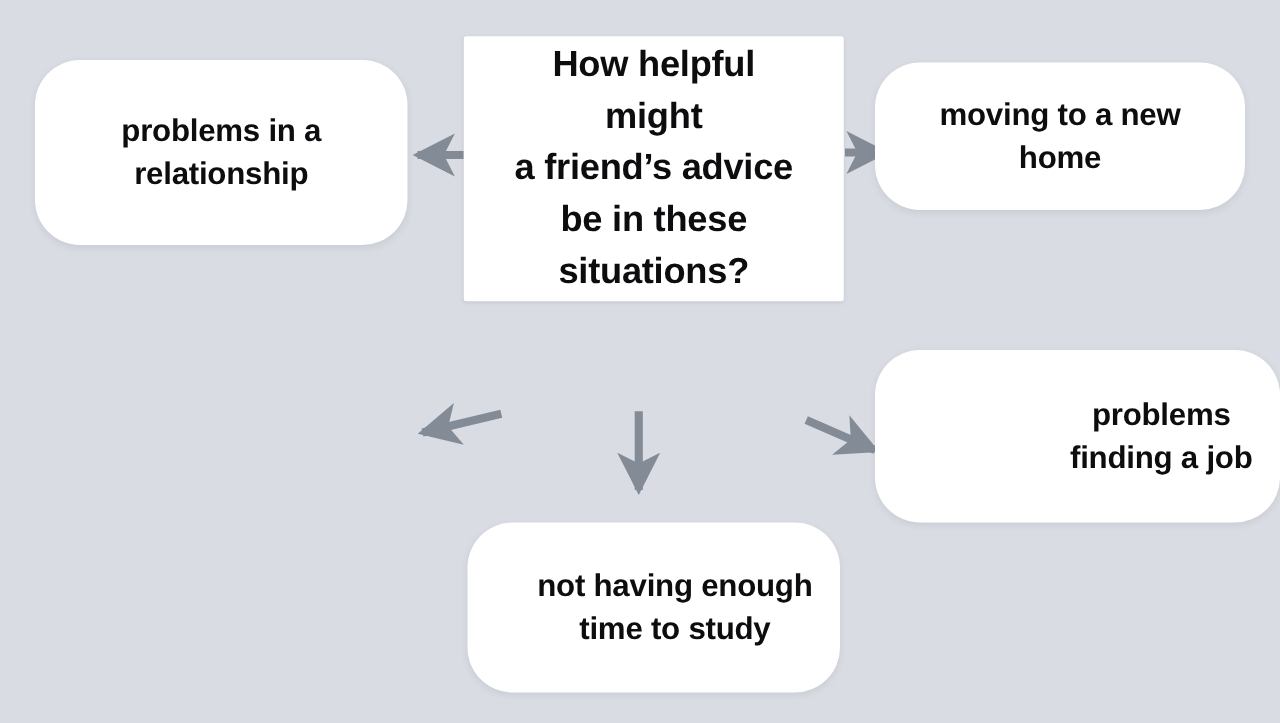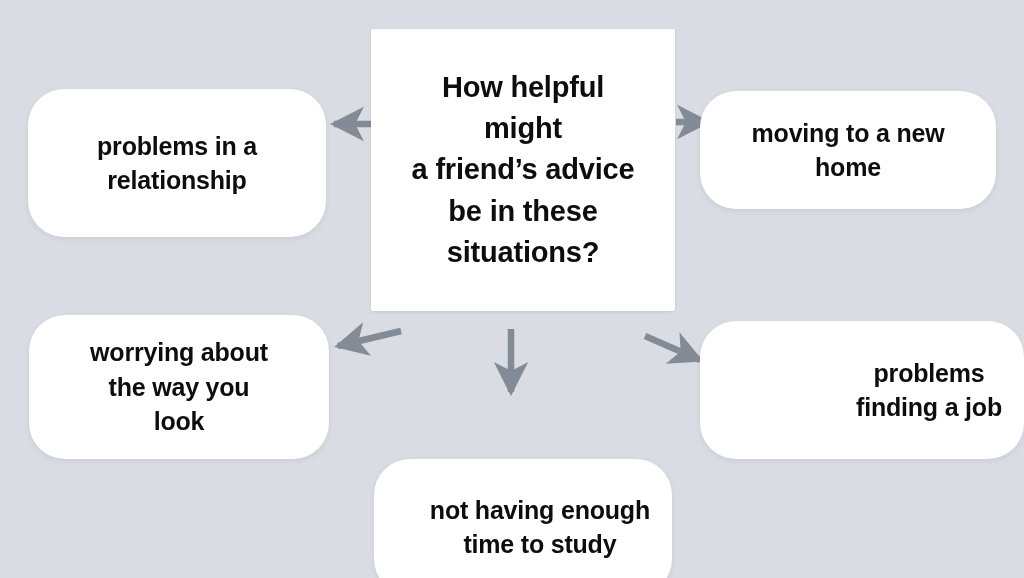--- a/index.html
+++ b/index.html
@@ -31,36 +31,35 @@
     font-weight: bold;
     box-sizing: border-box;
     letter-spacing: -0.2px;
   }
 
   
   .node.center {
     left: 371px;
     top: 29px;
     width: 304px;
-    height: 282px;
+    height: 212px;
     border-radius: 2px;
     font-size: 29px;
     line-height: 1.42;
     padding: 0 32px;
     box-shadow: 0 1px 3px rgba(120,128,140,0.18);
   }
 
   
   .node.leaf {
     border-radius: 36px;
     font-size: 25px;
     line-height: 1.38;
     padding: 0 22px;
     box-shadow: 0 2px 5px rgba(120,128,140,0.16);
-    margin-top: 41px;
   }
 
   .node-tl { left: 28px;  top: 48px;  width: 298px; height: 148px; }
   .node-tr { left: 700px; top: 50px;  width: 296px; height: 118px; }
   .node-bl { left: 29px;  top: 274px; width: 300px; height: 144px; }
   .node-br { left: 700px; top: 280px; width: 324px; height: 138px; justify-content: flex-end; }
   .node-b  { left: 374px; top: 418px; width: 298px; height: 136px; justify-content: flex-end; }
 
   .node-text {
     display: block;
@@ -109,25 +108,20 @@
   <div class="node leaf node-tl">
     <span class="node-text">problems in a
 relationship</span>
   </div>
 
   <div class="node leaf node-tr">
     <span class="node-text">moving to a new
 home</span>
   </div>
 
-  <div class="node leaf node-bl">
-    <span class="node-text">worrying about
-the way you
-look</span>
-  </div>
 
   <div class="node leaf node-br">
     <span class="node-text">problems
 finding a job</span>
   </div>
 
   <div class="node leaf node-b">
     <span class="node-text">not having enough
 time to study</span>
   </div>

